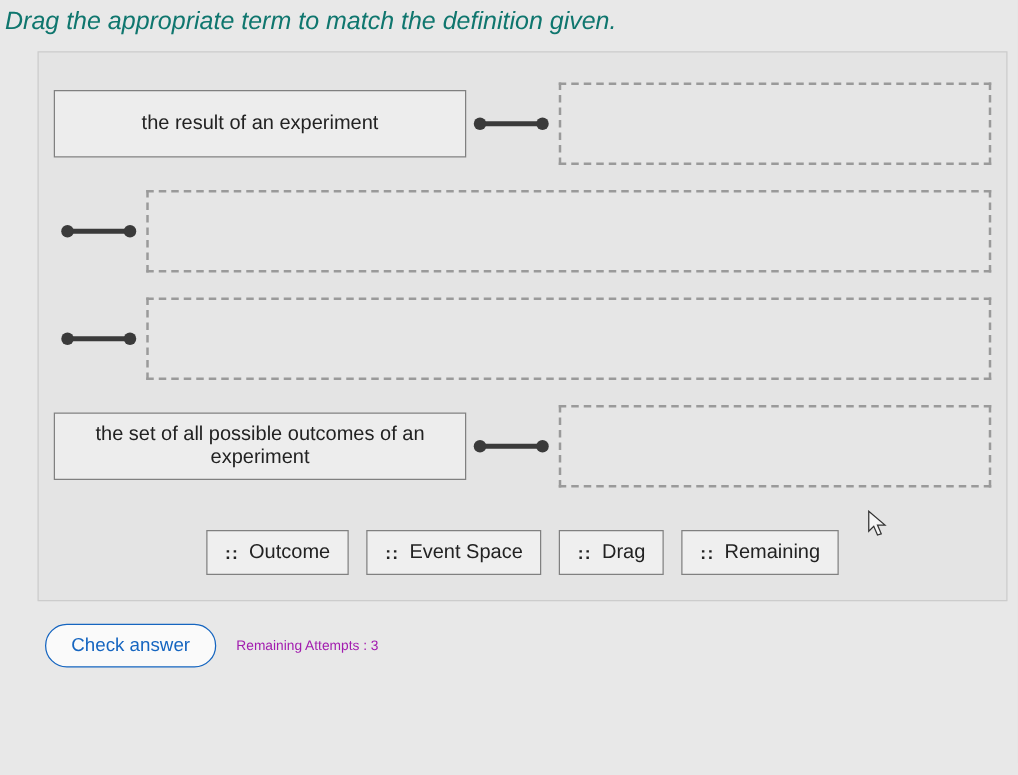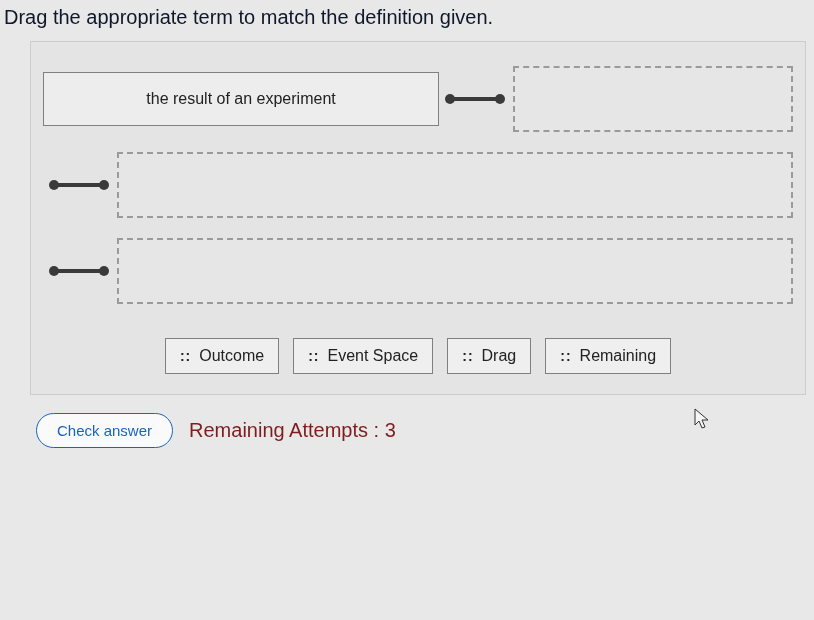--- a/index.html
+++ b/index.html
@@ -11,39 +11,40 @@
       font-family: Arial, Helvetica, sans-serif;
       background: #e8e8e8;
       width: 814px;
       height: 620px;
       overflow: hidden;
       color: #222;
     }
     .instruction {
       font-size: 20px;
       padding: 6px 0 12px 4px;
-      color: #0f172a;
+      color: #0f766e;
+      font-style: italic;
     }
     .activity-panel {
       background: #e4e4e4;
       border: 1px solid #ccc;
       margin: 0 8px 0 30px;
       padding: 24px 12px 20px 12px;
     }
     .rows {
       display: flex;
       flex-direction: column;
       gap: 20px;
     }
     .row {
       display: flex;
       align-items: center;
     }
     .def-box {
-      width: 396px;
+      width: 330px;
       min-height: 54px;
       border: 1px solid #808080;
       background: #ededed;
       display: flex;
       align-items: center;
       justify-content: center;
       text-align: center;
       padding: 8px 12px;
       font-size: 16px;
       color: #222;
@@ -113,22 +114,22 @@
     .check-btn {
       border: 1px solid #1565c0;
       color: #1565c0;
       background: #fafafa;
       border-radius: 22px;
       padding: 8px 20px;
       font-size: 15px;
       cursor: pointer;
     }
     .attempts {
-      font-size: 20px;
-      color: #7f1d1d;
+      font-size: 11px;
+      color: #a21caf;
     }
     .cursor-arrow {
       position: absolute;
       left: 694px;
       top: 408px;
       pointer-events: none;
     }
   </style>
 </head>
 <body>
@@ -160,20 +161,29 @@
 
     <div class="row">
       <div class="connector">
         <span class="dot dot-left"></span>
           <span class="bar"></span>
           <span class="dot dot-right"></span>
       </div>
       <div class="drop-zone"></div>
     </div>
 
+    <div class="row">
+      <div class="def-box">the set of all possible outcomes of an experiment</div>
+      <div class="connector">
+        <span class="dot dot-left"></span>
+          <span class="bar"></span>
+          <span class="dot dot-right"></span>
+      </div>
+      <div class="drop-zone"></div>
+    </div>
 
   </div>
 
   <div class="term-bank">
     <div class="term-chip">
       <span class="grip">::</span>
       <span>Outcome</span>
     </div>
     <div class="term-chip">
       <span class="grip">::</span>

